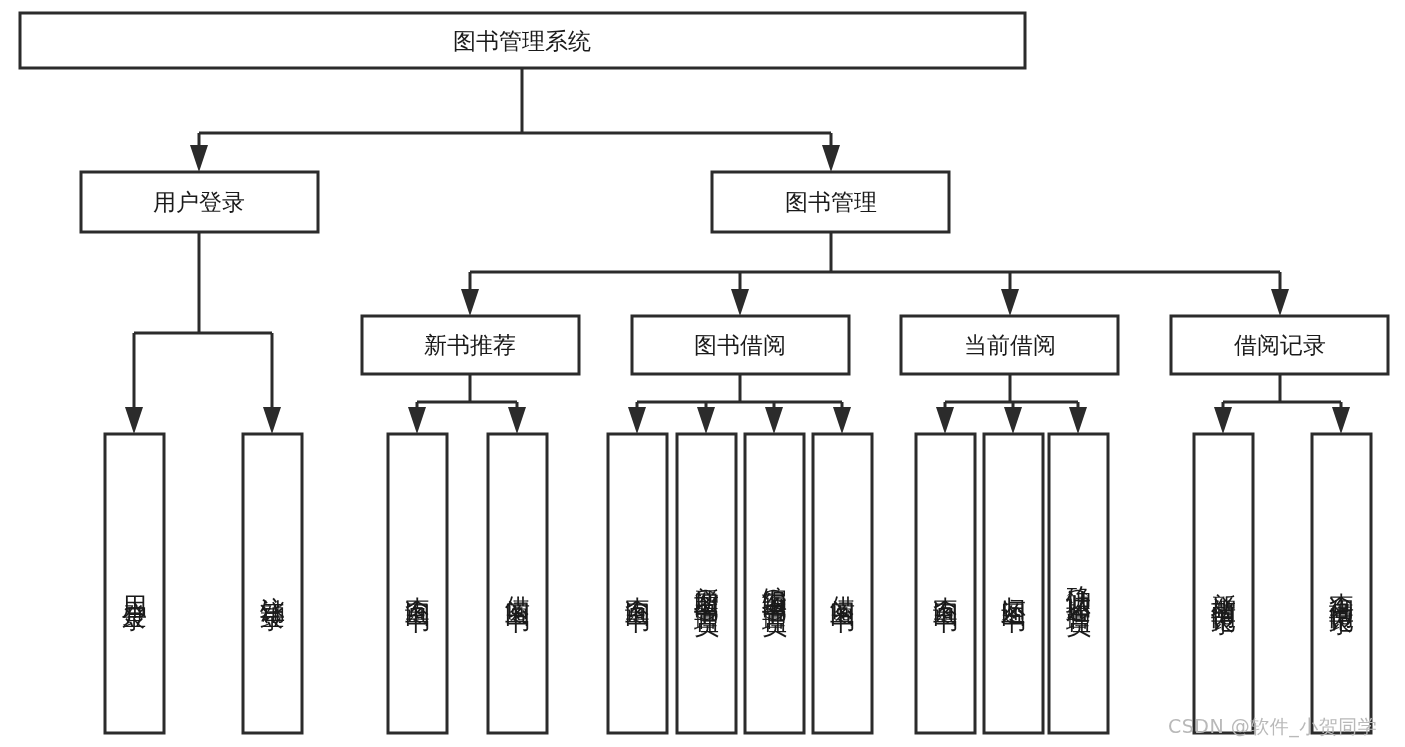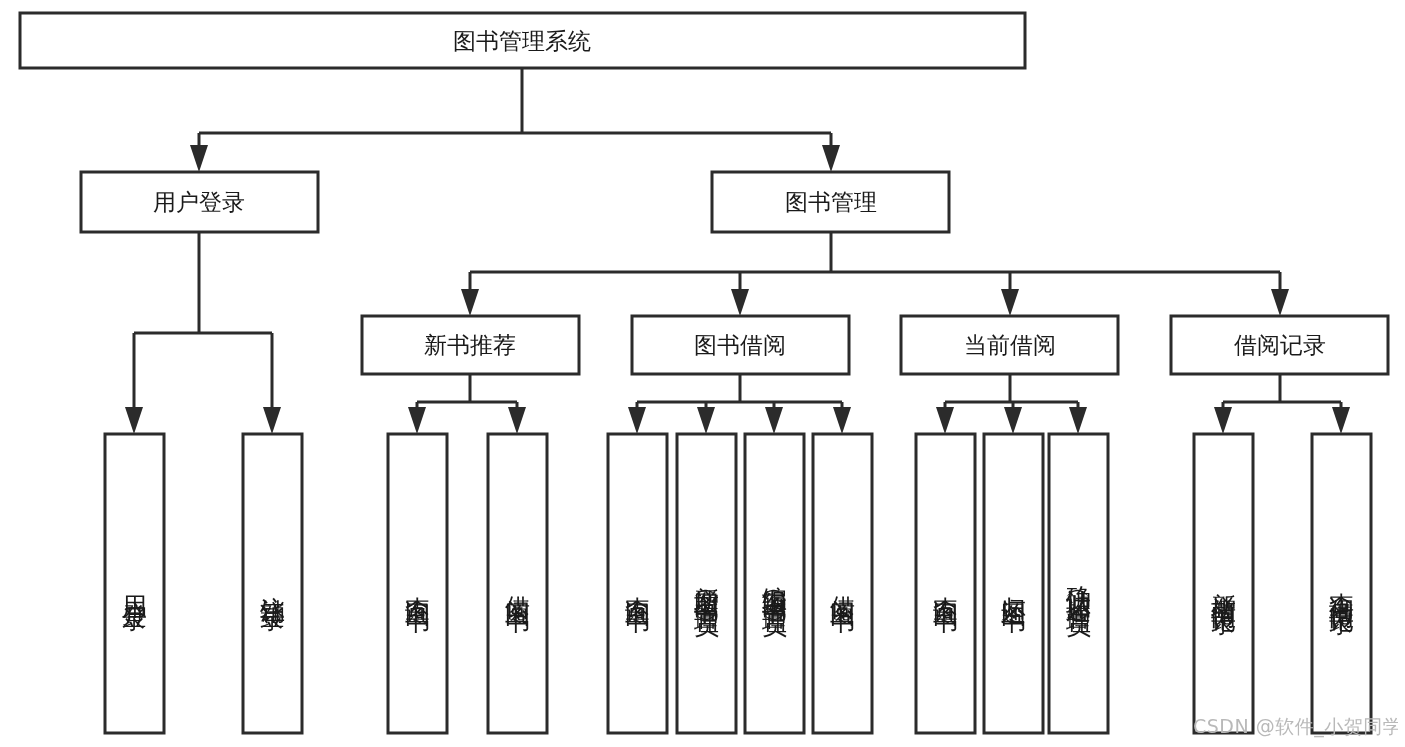--- a/index.html
+++ b/index.html
@@ -204,15 +204,15 @@
   <div class="node-label-v" style="left:745px; top:434px; width:59px; height:299px;">编辑图书（管理员）</div>
   <div class="node-label-v" style="left:813px; top:434px; width:59px; height:299px;">借阅图书</div>
 
   <div class="node-label-v" style="left:916px; top:434px; width:59px; height:299px;">查询图书</div>
   <div class="node-label-v" style="left:984px; top:434px; width:59px; height:299px;">归还图书</div>
   <div class="node-label-v" style="left:1049px; top:434px; width:59px; height:299px;">确认归还（管理员）</div>
 
   <div class="node-label-v" style="left:1194px; top:434px; width:59px; height:299px;">新增借阅记录</div>
   <div class="node-label-v" style="left:1312px; top:434px; width:59px; height:299px;">查询借阅记录</div>
 
-  <div class="watermark" style="left:1193px; top:714px;">CSDN @软件_小贺同学</div>
+  <div class="watermark" style="left:1168px; top:714px;">CSDN @软件_小贺同学</div>
 
 </div>
 
 </body></html>

